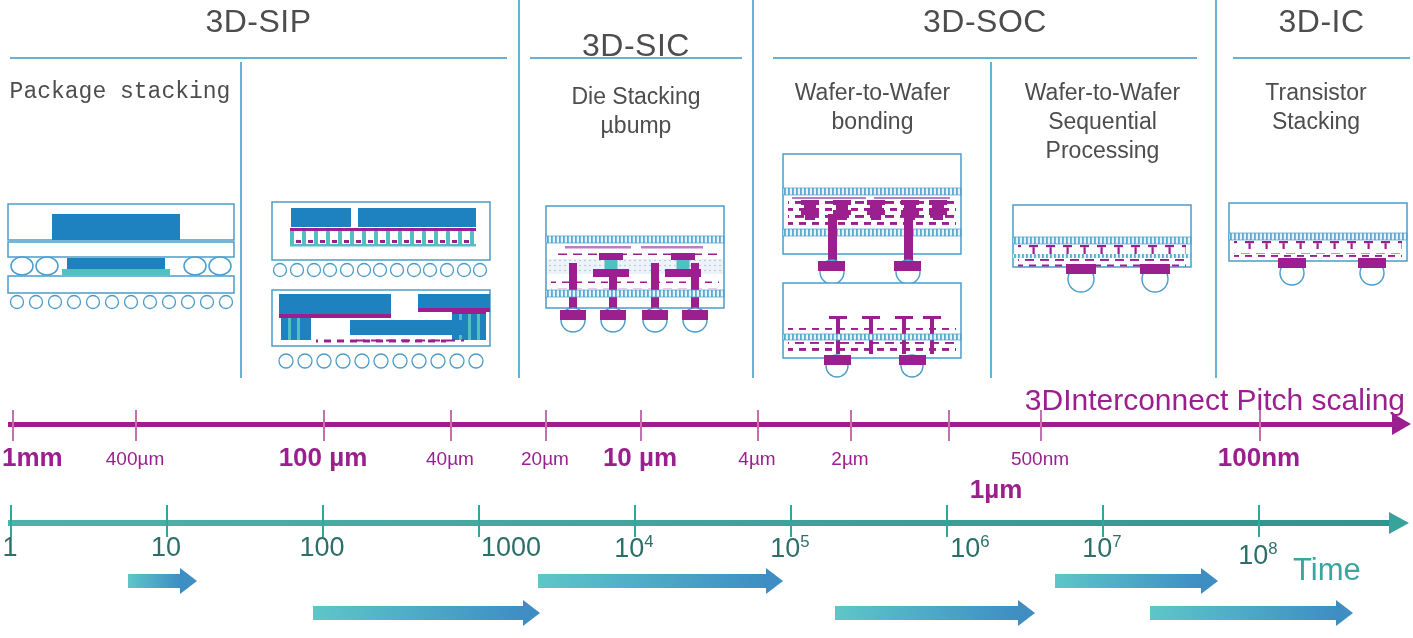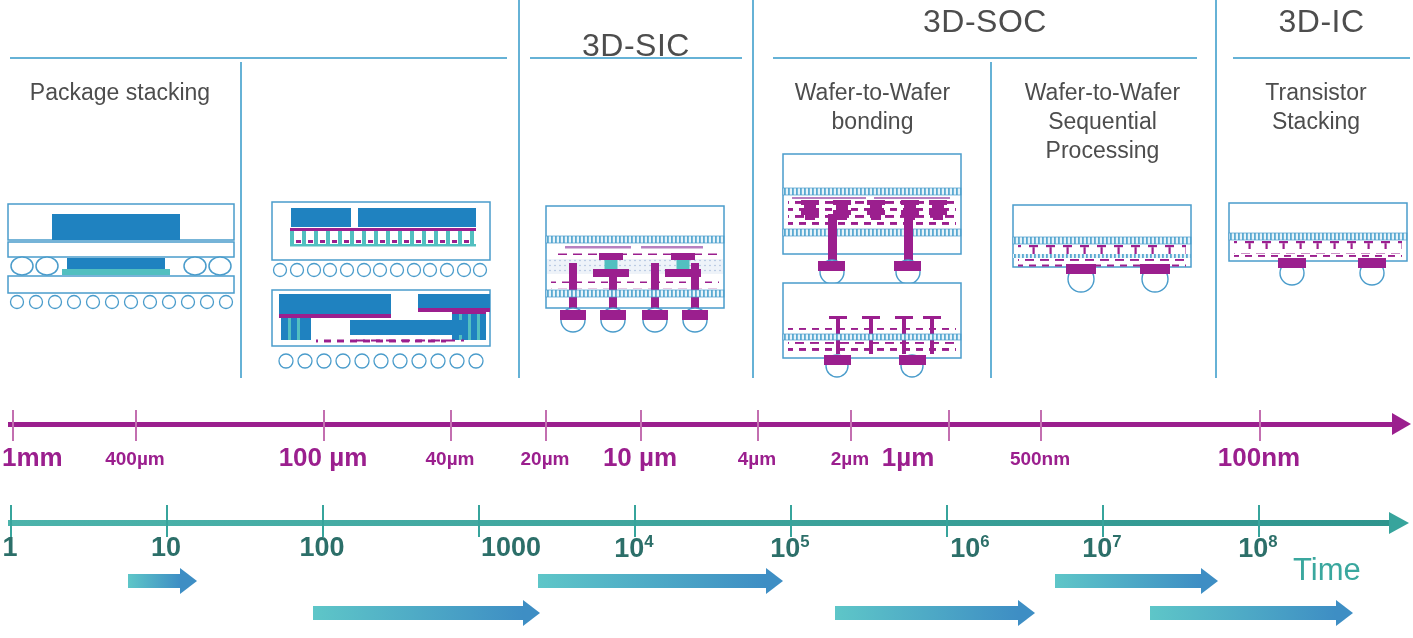--- a/index.html
+++ b/index.html
@@ -18,21 +18,21 @@
         background:linear-gradient(to right,#4cb3ab,#2f958e);}
   .axis-head{position:absolute;width:0;height:0;border-style:solid;border-color:transparent;}
   .axis-head.pitch{left:1392px;top:413px;border-width:11px 0 11px 19px;
         border-left-color:var(--magenta);}
   .axis-head.density{left:1389px;top:512px;border-width:11px 0 11px 20px;
         border-left-color:var(--teal-axis);}
   .ticks-layer{position:absolute;left:0;top:0;width:1413px;height:638px;pointer-events:none;border-radius:32px;}
   .tick{position:absolute;width:2px;}
   .tick.pitch{top:410px;height:31px;background:#c36fb0;}
   .tick.density{top:505px;height:32px;background:var(--teal-axis);}
-  .tick-label{position:absolute;white-space:nowrap;transform:translateX(-50%);font-weight:bold;}
+  .tick-label{position:absolute;white-space:nowrap;transform:translateX(-50%);}
   .tick-label.noshift{transform:none;}
   .tick-label.pitch{color:var(--magenta);}
   .tick-label.pitch.major{top:442px;font-size:26px;font-weight:bold;}
   .tick-label.pitch.minor{top:448px;font-size:19px;}
   .tick-label.density{top:532px;font-size:27px;color:var(--teal-text);}
   .tick-label sup{font-size:62%;}
   .axis-title{position:absolute;white-space:nowrap;}
   .axis-title.pitch{right:8px;top:383px;font-size:30px;color:var(--magenta);}
   .axis-title.density{right:5px;top:479px;font-size:30px;color:var(--teal-text);}
   .time-label{position:absolute;left:1293px;top:552px;font-size:31px;color:var(--time);}
@@ -41,36 +41,39 @@
         background:linear-gradient(to right,var(--arrow-start),var(--arrow-end));}
   .garrow .ghead{position:absolute;top:0;width:0;height:0;border-style:solid;
         border-color:transparent;border-width:13px 0 13px 17px;
         border-left-color:var(--arrow-end);}
 </style>
 </head>
 <body>
 
 <div class="stage">
 
+  <div class="sec-title" style="left:10px;width:497px;">3D-SIP</div>
   <div class="sec-title" style="left:530px;width:212px;margin-top:24px;">3D-SIC</div>
   <div class="sec-title" style="left:773px;width:424px;">3D-SOC</div>
   <div class="sec-title" style="left:1233px;width:177px;">3D-IC</div>
 
   <div class="underline" style="left:10px;width:497px;"></div>
   <div class="underline" style="left:530px;width:212px;"></div>
   <div class="underline" style="left:773px;width:424px;"></div>
   <div class="underline" style="left:1233px;width:177px;"></div>
 
   <div class="vdivider" style="left:518px;top:0;height:378px;"></div>
   <div class="vdivider" style="left:752px;top:0;height:378px;"></div>
   <div class="vdivider" style="left:1215px;top:0;height:378px;"></div>
   <div class="vdivider" style="left:240px;top:62px;height:316px;"></div>
   <div class="vdivider" style="left:990px;top:62px;height:316px;"></div>
 
-  <div class="sub-label" style="left:5px;width:230px;top:78px;">Package stacking</div>
+  <div class="sub-label" style="left:5px;width:230px;top:78px;font-family:Liberation Mono, monospace;">Package stacking</div>
+  <div class="sub-label" style="left:530px;width:212px;top:82px;">Die Stacking
+µbump</div>
   <div class="sub-label" style="left:760px;width:225px;top:78px;">Wafer-to-Wafer
 bonding</div>
   <div class="sub-label" style="left:995px;width:215px;top:78px;">Wafer-to-Wafer
 Sequential
 Processing</div>
   <div class="sub-label" style="left:1222px;width:188px;top:78px;">Transistor
 Stacking</div>
 
   <svg width="0" height="0" style="position:absolute" aria-hidden="true">
     <defs>
@@ -320,26 +323,27 @@
       <div class="tick-label pitch minor" style="left: 450px;">40µm</div>
       <div class="tick pitch" style="left: 545px;"></div>
       <div class="tick-label pitch minor" style="left: 545px;">20µm</div>
       <div class="tick pitch" style="left: 640px;"></div>
       <div class="tick-label pitch major" style="left: 640px;">10 µm</div>
       <div class="tick pitch" style="left: 757px;"></div>
       <div class="tick-label pitch minor" style="left: 757px;">4µm</div>
       <div class="tick pitch" style="left: 850px;"></div>
       <div class="tick-label pitch minor" style="left: 850px;">2µm</div>
       <div class="tick pitch" style="left: 948px;"></div>
-      <div class="tick-label pitch major" style="left: 908px;">1µm</div>
+      <div class="tick-label pitch major" style="left: 996px; margin-top: 32px;">1µm</div>
       <div class="tick pitch" style="left: 1040px;"></div>
       <div class="tick-label pitch minor" style="left: 1040px;">500nm</div>
       <div class="tick pitch" style="left: 1259px;"></div>
       <div class="tick-label pitch major" style="left: 1259px;">100nm</div>
     </div>
+  <div class="axis-title pitch">3DInterconnect Pitch scaling</div>
 
   <div class="axis-line density"></div>
   <div class="axis-head density"></div>
   <div class="ticks-layer" id="density-ticks">
       <div class="tick density" style="left: 10px;"></div>
       <div class="tick-label density" style="left: 10px;">1</div>
       <div class="tick density" style="left: 166px;"></div>
       <div class="tick-label density" style="left: 166px;">10</div>
       <div class="tick density" style="left: 322px;"></div>
       <div class="tick-label density" style="left: 322px;">100</div>
@@ -347,21 +351,21 @@
       <div class="tick-label density" style="left: 478px; margin-left: 33px;">1000</div>
       <div class="tick density" style="left: 634px;"></div>
       <div class="tick-label density" style="left: 634px;">10<sup>4</sup></div>
       <div class="tick density" style="left: 790px;"></div>
       <div class="tick-label density" style="left: 790px;">10<sup>5</sup></div>
       <div class="tick density" style="left: 946px;"></div>
       <div class="tick-label density" style="left: 946px; margin-left: 24px;">10<sup>6</sup></div>
       <div class="tick density" style="left: 1102px;"></div>
       <div class="tick-label density" style="left: 1102px;">10<sup>7</sup></div>
       <div class="tick density" style="left: 1258px;"></div>
-      <div class="tick-label density" style="left: 1258px;">10<sup>8</sup></div>
+      <div class="tick-label density" style="left: 1258px; margin-top: 7px;">10<sup>8</sup></div>
     </div>
 
   <div class="ticks-layer" id="time-arrows">
       <div class="garrow" style="left: 128px; top: 568px; width: 69px;">
         <div class="gbody" style="width: 52px;"></div>
         <div class="ghead" style="left: 52px;"></div>
       </div>
       <div class="garrow" style="left: 313px; top: 600px; width: 227px;">
         <div class="gbody" style="width: 210px;"></div>
         <div class="ghead" style="left: 210px;"></div>

